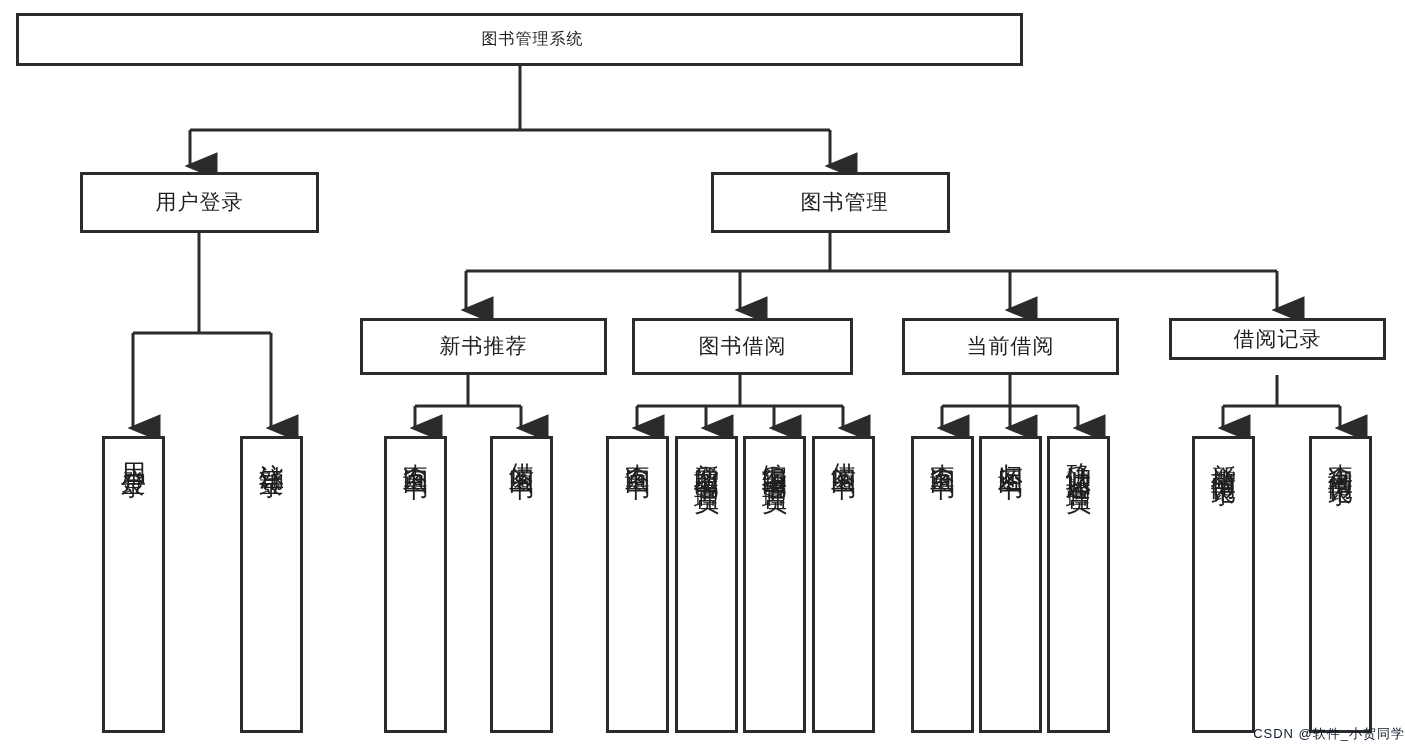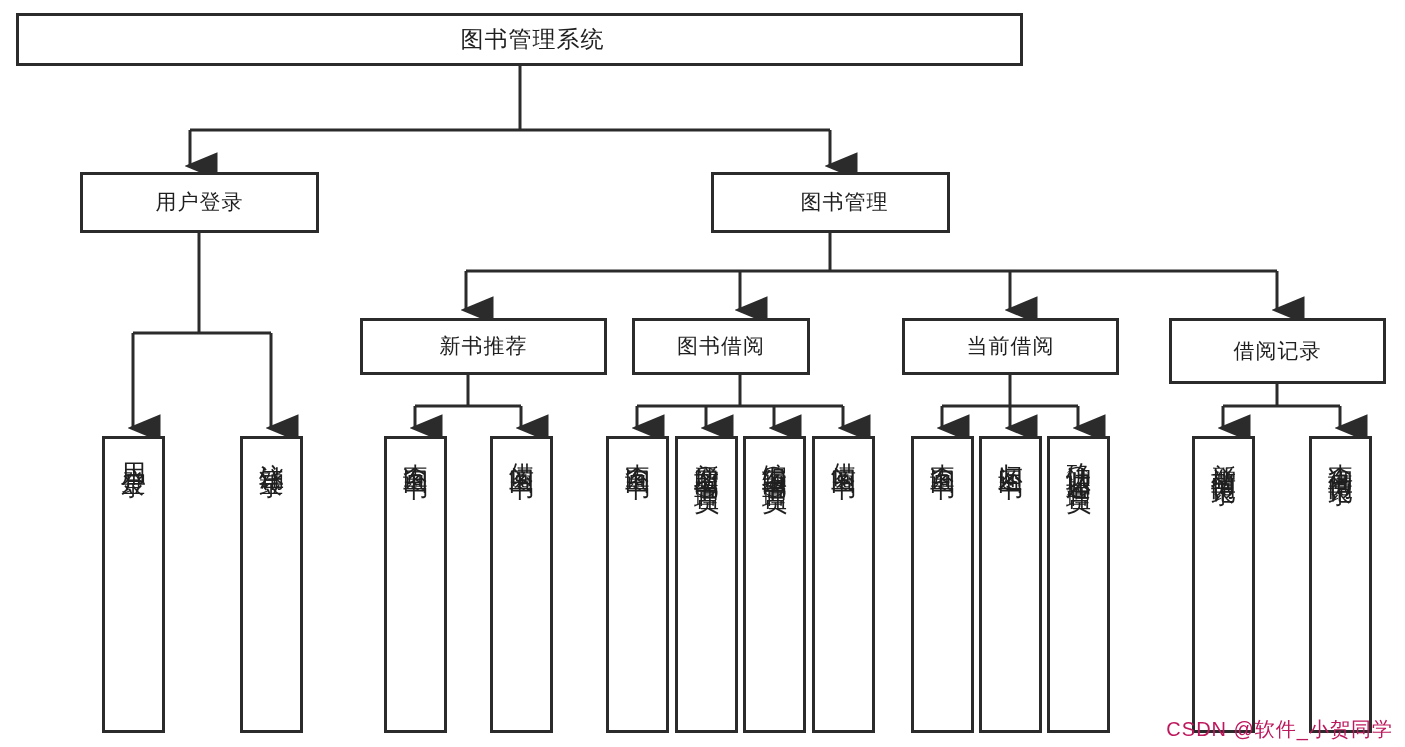--- a/index.html
+++ b/index.html
@@ -40,43 +40,43 @@
     text-align: center;
     line-height: 1.15;
     color: #1f1f1f;
   }
   
   .node.h .label {
     font-size: 21px;
     letter-spacing: 1px;
   }
   .node.root .label {
-    font-size: 23px;
+    font-size: 16px;
     margin-left: 26px;
   }
   
   .node.v {
     align-items: flex-start;
     justify-content: center;
     padding-top: 4px;
   }
   .node.v .label {
     writing-mode: vertical-rl;
     text-orientation: upright;
     font-size: 25px;
     letter-spacing: 4px;
     line-height: 1.0;
     white-space: nowrap;
   }
   .watermark {
     position: absolute;
-    right: 12px;
+    right: 0;
     bottom: 4px;
-    font-size: 20px;
-    color: #be185d;
+    font-size: 13px;
+    color: #0f172a;
     letter-spacing: 1px;
     white-space: nowrap;
   }
 </style>
 </head>
 <body>
 
 <div id="canvas">
 
   <svg class="connectors" viewBox="0 0 1405 747">
@@ -141,29 +141,29 @@
   </div>
 
   <div class="node h" style="left:711px; top:172px; width:239px; height:61px;padding-left:28px;">
     <span class="label">图书管理</span>
   </div>
 
   <div class="node h" style="left:360px; top:318px; width:247px; height:57px;">
     <span class="label">新书推荐</span>
   </div>
 
-  <div class="node h" style="left:632px; top:318px; width:178px; height:57px;">
+  <div class="node h" style="left:632px; top:318px; width:221px; height:57px;">
     <span class="label">图书借阅</span>
   </div>
 
   <div class="node h" style="left:902px; top:318px; width:217px; height:57px;">
     <span class="label">当前借阅</span>
   </div>
 
-  <div class="node h" style="left:1169px; top:318px; width:217px; height:66px;justify-content:center;">
+  <div class="node h" style="left:1169px; top:318px; width:217px; height:42px;justify-content:center;">
     <span class="label">借阅记录</span>
   </div>
 
   <div class="node v" style="left:102px; top:436px; width:63px; height:297px;">
     <span class="label">用户登录</span>
   </div>
 
   <div class="node v" style="left:240px; top:436px; width:63px; height:297px;">
     <span class="label">注销登录</span>
   </div>

